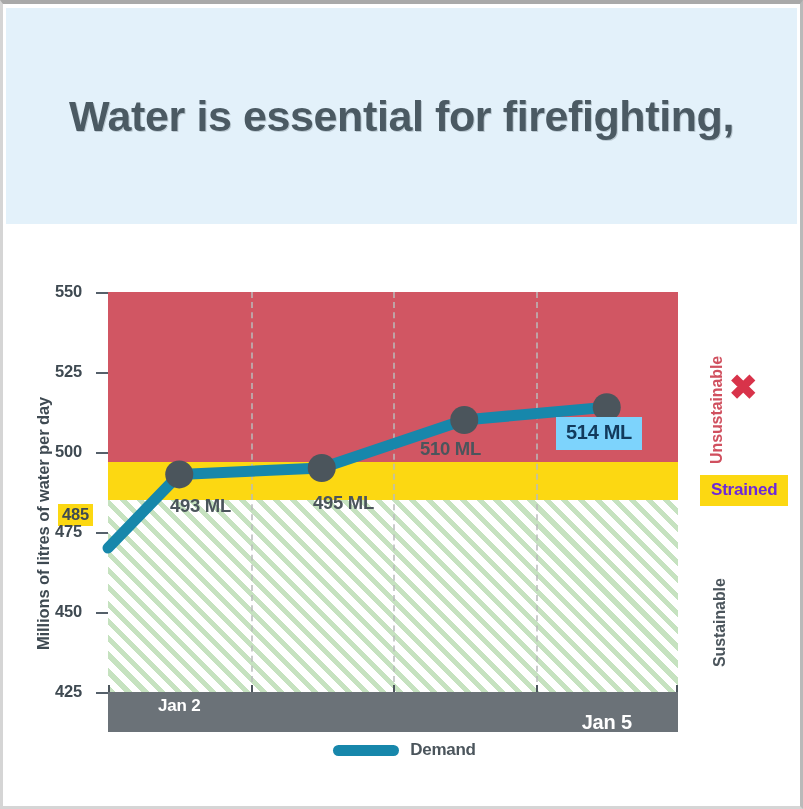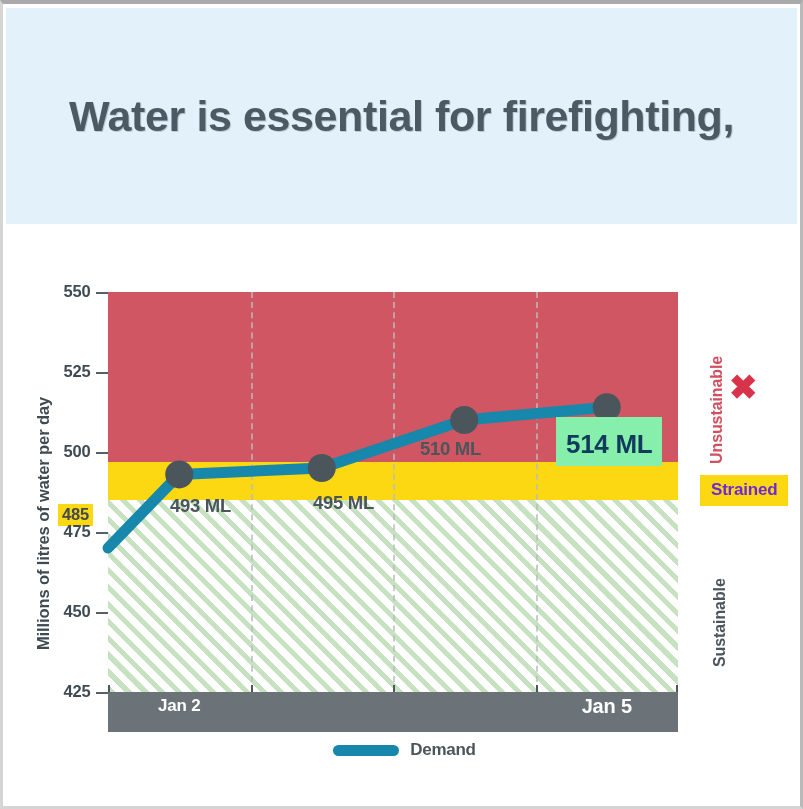--- a/index.html
+++ b/index.html
@@ -84,21 +84,21 @@
     opacity:.75;
   }
 
   
   .ytick{
     position:absolute;left:-12px;width:12px;height:0;
     border-top:2px solid #55606a;
   }
   .ylab{
     position:absolute;
-    width:44px;text-align:center;
+    width:44px;text-align:left;
     font-size:16.5px;font-weight:bold;color:#3f4a52;
     letter-spacing:-0.2px;
   }
   .ylab-hl{
     position:absolute;
     font-size:16.5px;font-weight:bold;color:#3f4a52;
     background:#fcd812;
     padding:1px 4px 2px 4px;
     letter-spacing:-0.2px;
   }
@@ -124,24 +124,24 @@
   
   .series{position:absolute;left:0;top:0;width:570px;height:400px;overflow:visible;}
 
   
   .plabel{
     position:absolute;
     font-size:18.5px;font-weight:bold;color:#4b555c;
     white-space:nowrap;letter-spacing:-0.3px;
   }
   .plabel.boxed{
-    background:#86efac;
+    background:#7dd3fc;
     color:#123a5c;
-    font-size:26px;
-    padding:12px 10px 6px 10px;
+    font-size:20px;
+    padding:4px 10px 6px 10px;
   }
 
   
   .side{position:absolute;left:683px;top:68px;width:120px;height:400px;}
   .side-rot{
     position:absolute;
     font-size:16px;font-weight:bold;white-space:nowrap;
     transform:rotate(-90deg);
     transform-origin:left top;
     letter-spacing:-0.1px;
@@ -234,21 +234,21 @@
     </div>
 
     <div class="xband">
       <div class="xtickmark" style="left:0px;"></div>
       <div class="xtickmark" style="left:142.5px;"></div>
       <div class="xtickmark" style="left:285px;"></div>
       <div class="xtickmark" style="left:427.5px;"></div>
       <div class="xtickmark" style="left:568px;"></div>
 
       <div class="xlab" style="left:0px;     width:142.5px;">Jan 2</div>
-      <div class="xlab big" style="left:427.5px; width:142.5px;">Jan 5</div>
+      <div class="xlab big" style="left:427.5px; width:142.5px;margin-top:16px;">Jan 5</div>
     </div>
 
     <div class="side">
       <div class="side-rot side-unsus" style="left:22px; top:172px;">Unsustainable</div>
       <div class="x-icon" style="left:43px; top:78px;">✖</div>
 
       <div class="strained-badge" style="left:14px; top:183px;">Strained</div>
 
       <div class="side-rot side-sus" style="left:25px; top:375px;">Sustainable</div>
     </div>

